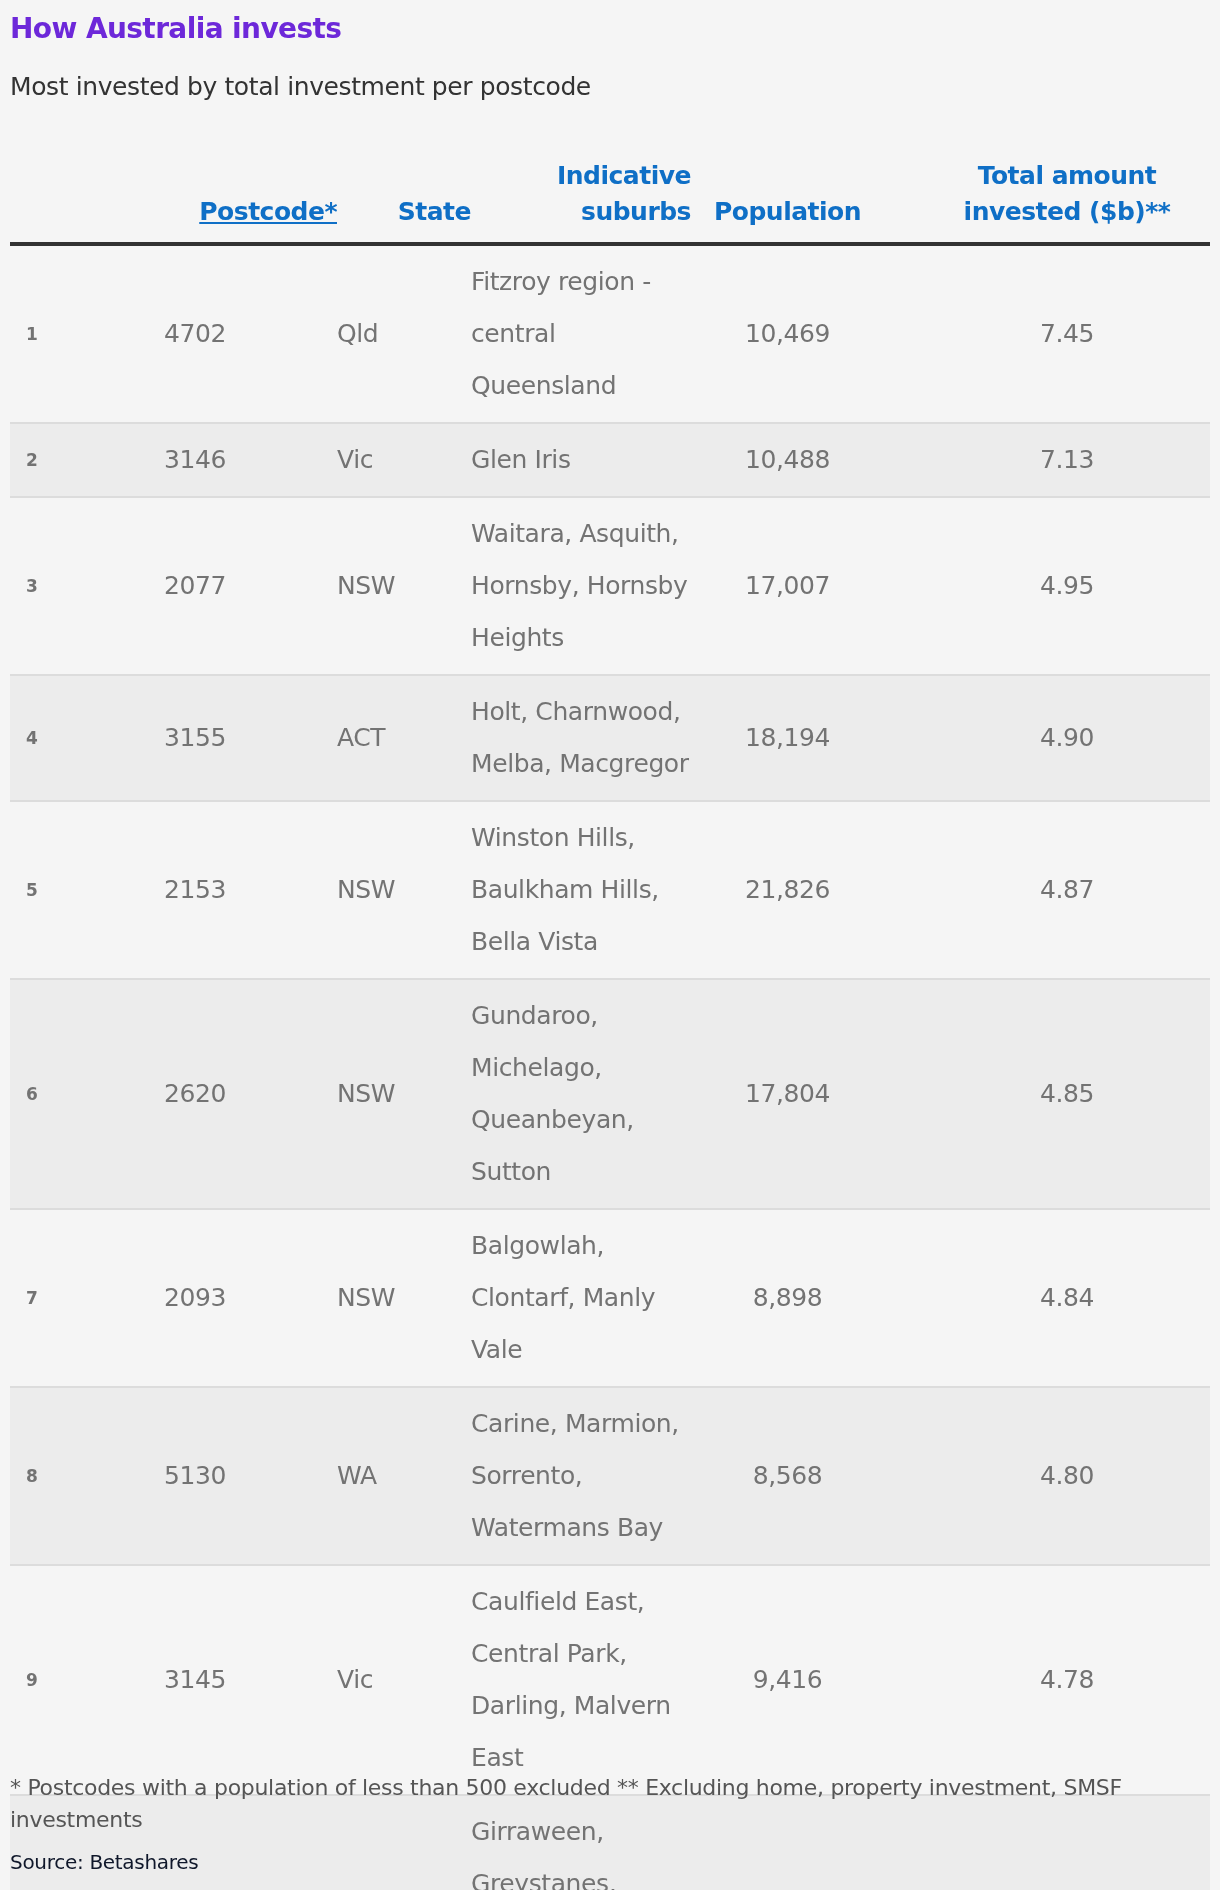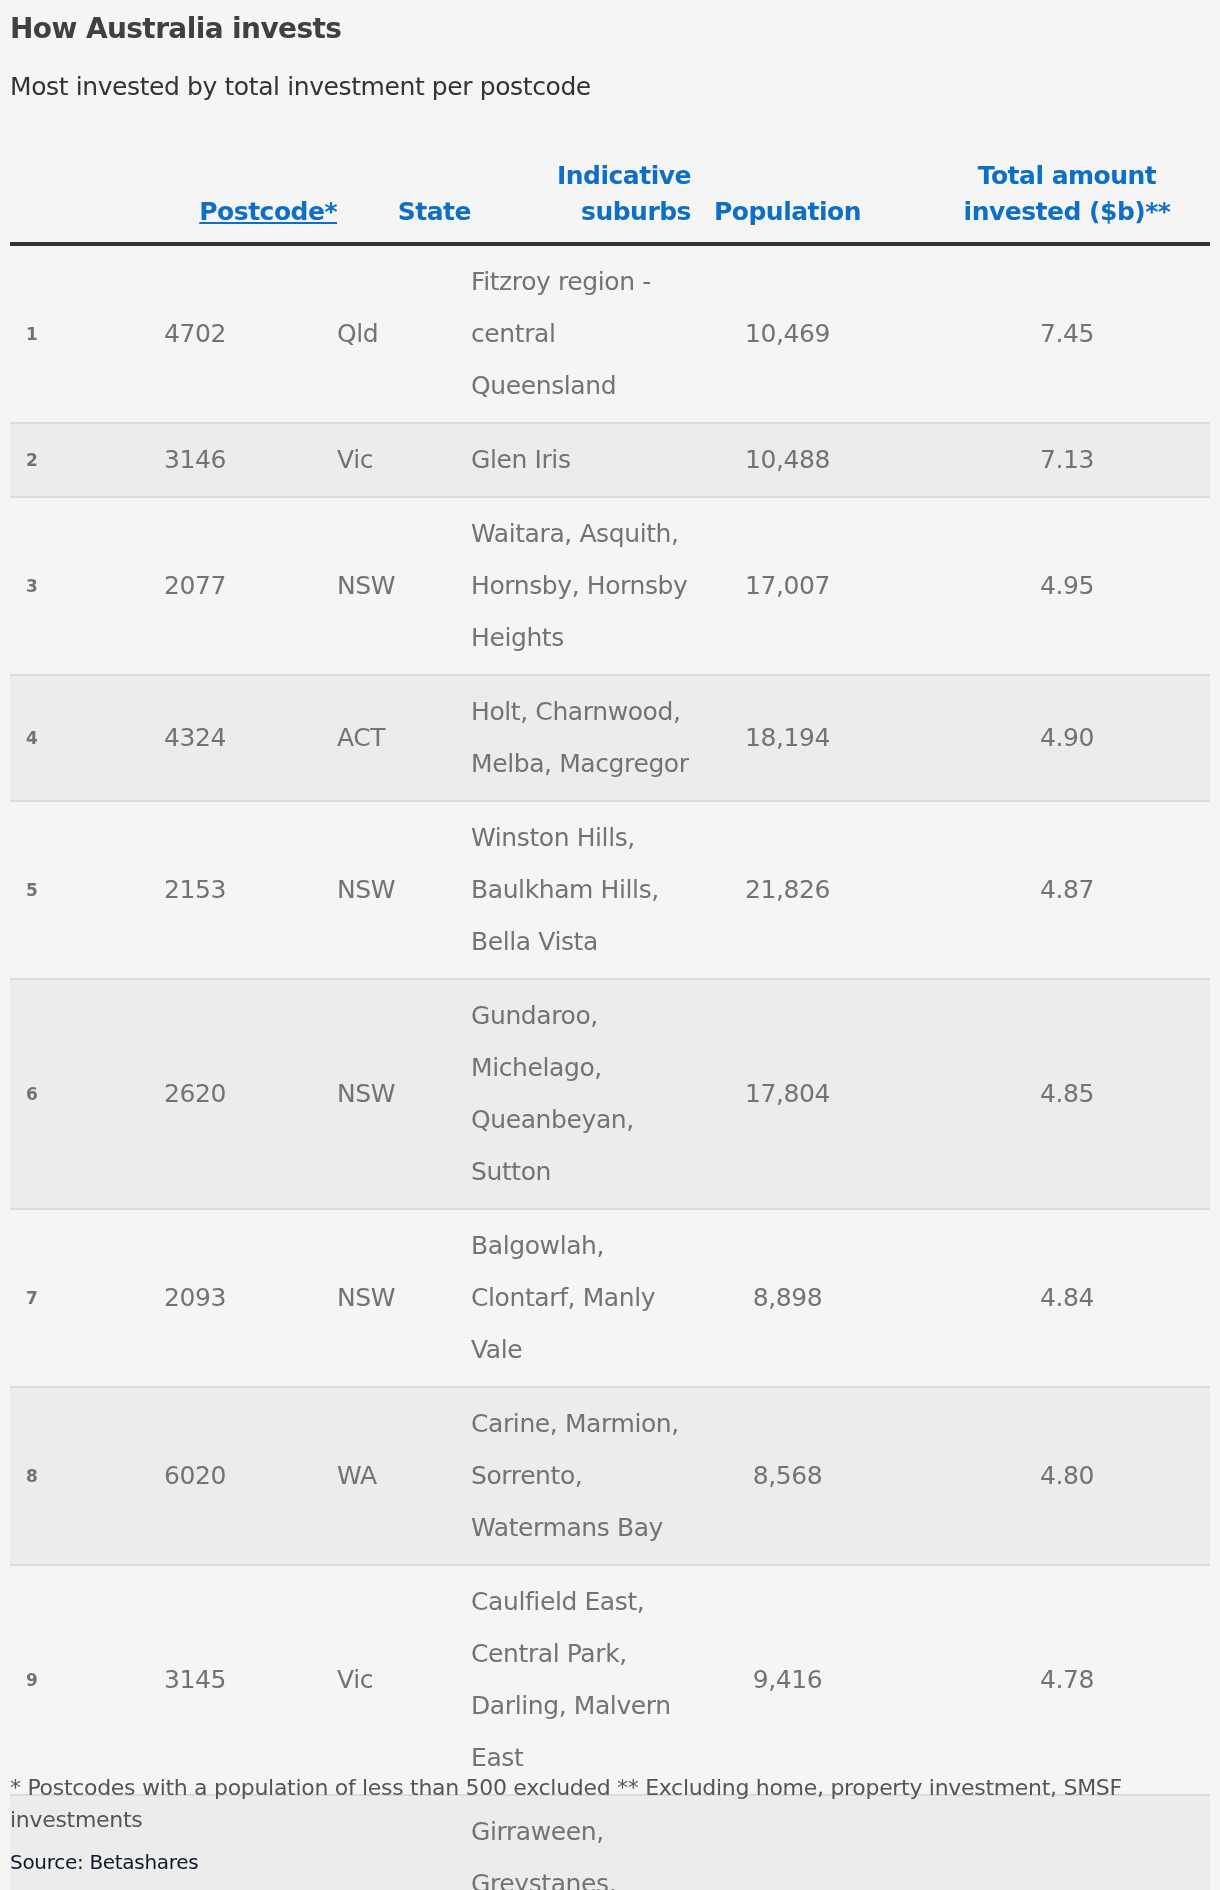--- a/index.html
+++ b/index.html
@@ -6,21 +6,21 @@
   body {
     width: 1220px; height: 1890px; overflow: hidden;
     background: #f5f5f5; color: #333333;
     font-family: "DejaVu Sans", "Liberation Sans", sans-serif;
     position: relative;
   }
   .wrap { position: absolute; left: 10px; top: 0; width: 1200px; }
   .title {
     position: absolute; left: 0; top: 12px;
     font-size: 28px; font-weight: bold; letter-spacing: -0.6px;
-    color: #404040; white-space: nowrap;
+    color: #6d28d9; white-space: nowrap;
   }
   .subtitle {
     position: absolute; left: 0; top: 72px;
     font-size: 25px; color: #333; letter-spacing: -0.4px; white-space: nowrap;
   }
   table {
     position: absolute; left: 0; top: 158px; width: 1200px;
     border-collapse: collapse; table-layout: fixed;
   }
   thead th {
@@ -99,21 +99,21 @@
       <tr>
         <td class="c-rank">3</td>
         <td class="c-post">2077</td>
         <td class="c-state">NSW</td>
         <td class="c-sub">Waitara, Asquith, Hornsby, Hornsby Heights</td>
         <td class="c-pop">17,007</td>
         <td class="c-amt">4.95</td>
       </tr>
       <tr>
         <td class="c-rank">4</td>
-        <td class="c-post">4324</td>
+        <td class="c-post">3155</td>
         <td class="c-state">ACT</td>
         <td class="c-sub">Holt, Charnwood, Melba, Macgregor</td>
         <td class="c-pop">18,194</td>
         <td class="c-amt">4.90</td>
       </tr>
       <tr>
         <td class="c-rank">5</td>
         <td class="c-post">2153</td>
         <td class="c-state">NSW</td>
         <td class="c-sub">Winston Hills, Baulkham Hills, Bella Vista</td>
@@ -131,21 +131,21 @@
       <tr>
         <td class="c-rank">7</td>
         <td class="c-post">2093</td>
         <td class="c-state">NSW</td>
         <td class="c-sub">Balgowlah, Clontarf, Manly Vale</td>
         <td class="c-pop">8,898</td>
         <td class="c-amt">4.84</td>
       </tr>
       <tr>
         <td class="c-rank">8</td>
-        <td class="c-post">6020</td>
+        <td class="c-post">5130</td>
         <td class="c-state">WA</td>
         <td class="c-sub">Carine, Marmion, Sorrento, Watermans Bay</td>
         <td class="c-pop">8,568</td>
         <td class="c-amt">4.80</td>
       </tr>
       <tr>
         <td class="c-rank">9</td>
         <td class="c-post">3145</td>
         <td class="c-state">Vic</td>
         <td class="c-sub">Caulfield East, Central Park, Darling, Malvern East</td>

